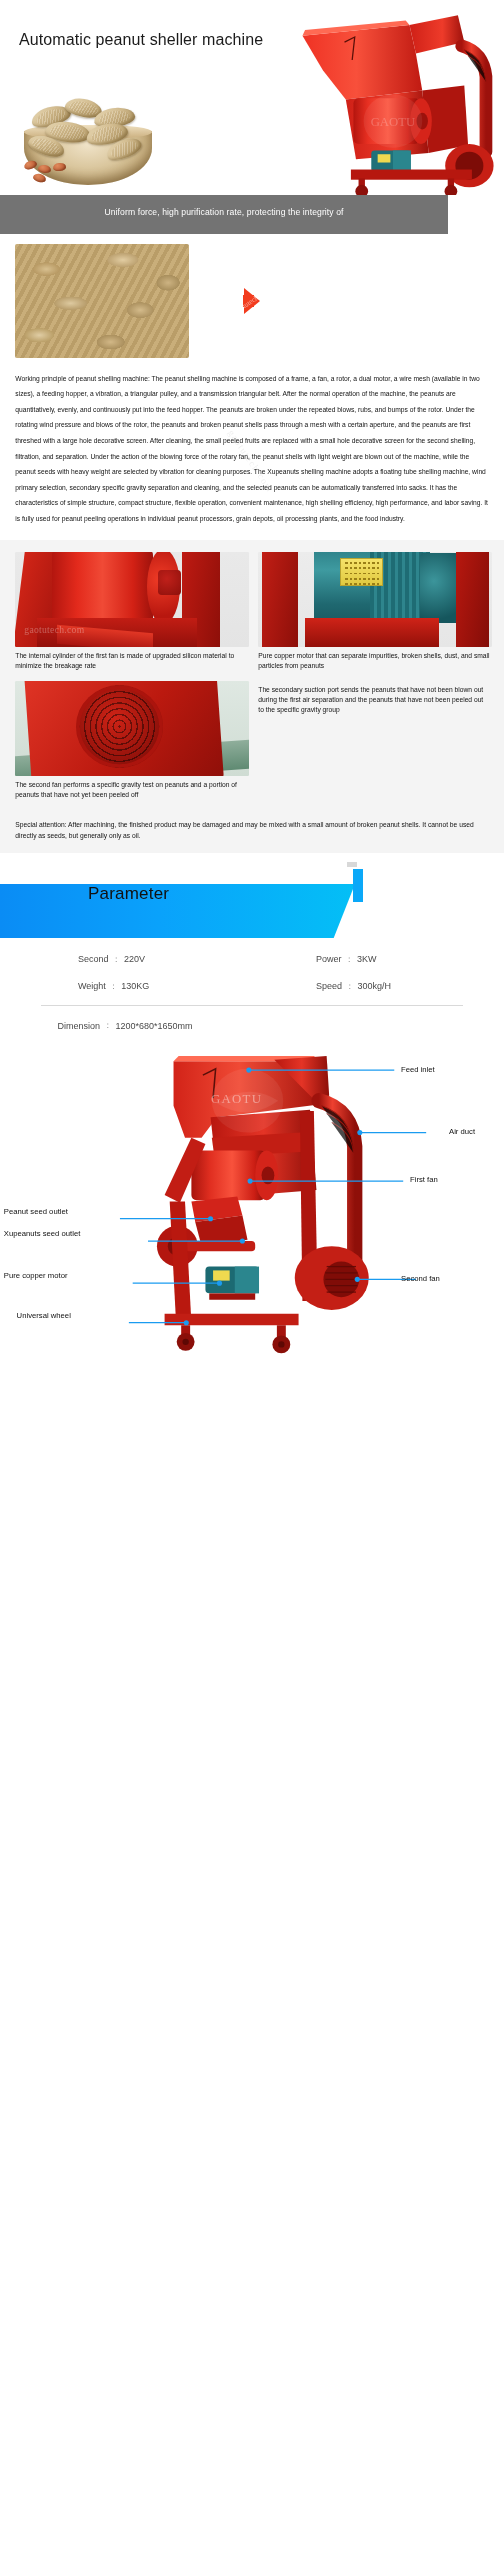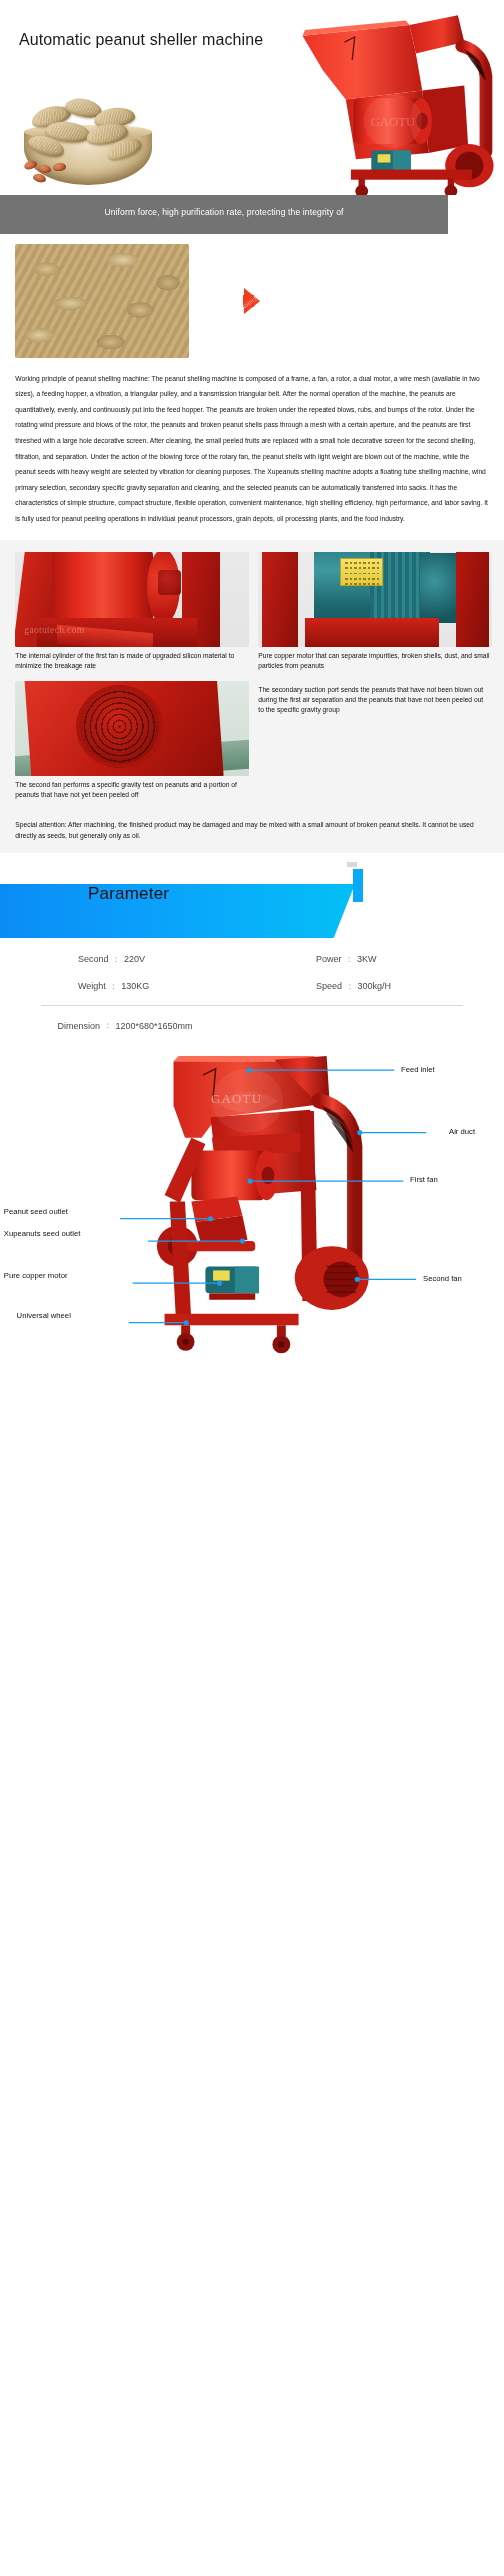--- a/index.html
+++ b/index.html
@@ -699,19 +699,19 @@
       <circle cx="344" cy="378" r="4"></circle>
       <circle cx="292" cy="440" r="4"></circle>
     </g>
   </svg>
 
   <span class="dwm">GAOTU</span>
 
   <span class="dlabel" style="left:401px; top:22.4px;">Feed inlet</span>
   <span class="dlabel" style="left:433px; top:85px;margin-left:16px;">Air duct</span>
   <span class="dlabel" style="left:410px; top:133px;">First fan</span>
-  <span class="dlabel" style="left:423px; top:232px;">Second fan</span>
+  <span class="dlabel" style="left:401px; top:232px;">Second fan</span>
   <span class="dlabel" style="left:3.8px;   top:165px;">Peanut seed outlet</span>
   <span class="dlabel" style="left:3.8px;   top:187px;">Xupeanuts seed outlet</span>
   <span class="dlabel" style="left:3.8px;   top:229px;">Pure copper motor</span>
   <span class="dlabel" style="left:16.6px;  top:269px;">Universal wheel</span>
 </section>
 
 
 </body></html>

